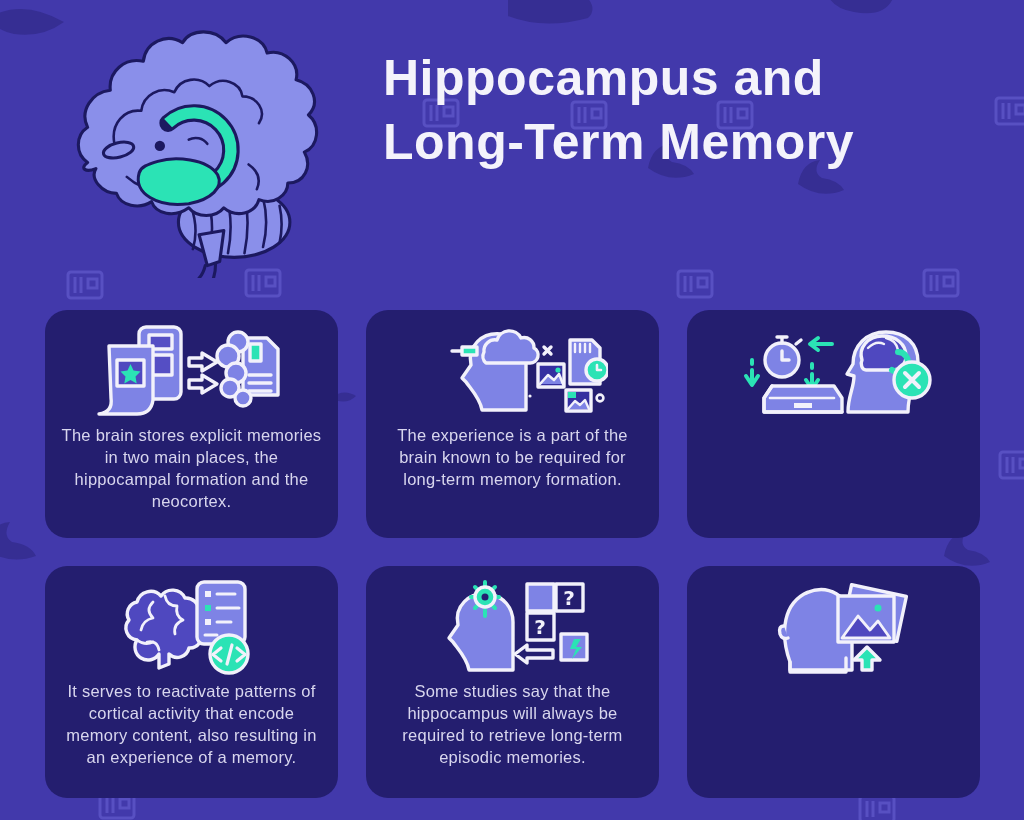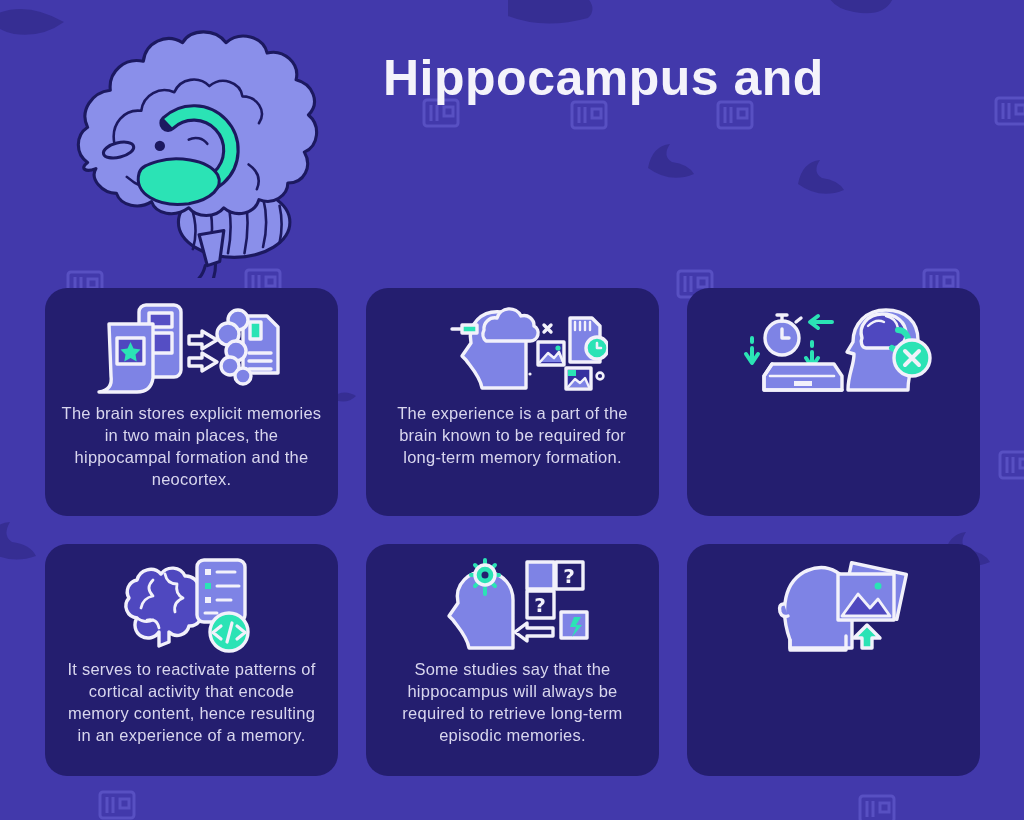--- a/index.html
+++ b/index.html
@@ -13,21 +13,21 @@
   
   .header{position:absolute;left:0;top:0;width:1024px;height:290px;}
   .brain-art{position:absolute;left:52px;top:20px;width:290px;height:258px;}
   .page-title{
     position:absolute;left:383px;top:46px;width:600px;
     color:#F4F3FB;font-weight:bold;font-size:50px;line-height:64px;
     letter-spacing:.5px;
   }
   
   .grid{
-    position:absolute;left:45px;top:288px;width:939px;
+    position:absolute;left:45px;top:310px;width:939px;
     display:grid;grid-template-columns:293px 293px 293px;
     grid-template-rows:228px 232px;column-gap:30px;row-gap:28px;gap:28px;
   }
   .card{
     background:#241E6F;border-radius:22px;box-sizing:border-box;
     padding:14px 14px 0;display:flex;flex-direction:column;align-items:center;
   }
   .card-icon{height:94px;display:flex;align-items:center;justify-content:center;flex:none;}
   .card-text{
     margin-top:7px;max-width:268px;text-align:center;
@@ -163,20 +163,21 @@
 
     <path d="M112,100 A36,36 0 1 1 110,150" fill="none" stroke="#2BE3B5" stroke-width="11"></path>
     <path d="M132,116 a14,14 0 0 1 18,4" fill="none" stroke="#1C1960" stroke-width="2.5" stroke-linecap="round"></path>
 
     <path d="M84,148 C78,168 102,182 132,178 C154,174 166,162 160,150 C150,134 118,132 102,137 C92,140 86,142 84,148 Z" fill="#2BE3B5" stroke="#1C1960" stroke-width="3" stroke-linejoin="round"></path>
     <circle cx="104" cy="122" r="5" fill="#1C1960"></circle>
   </svg>
 
   <h1 class="page-title" style="margin:0;">
     <div>Hippocampus and</div>
+    <div>Long-Term Memory</div>
   </h1>
 </div>
 
 <div class="grid">
 
   <div class="card">
     <div class="card-icon">
       <svg width="190" height="94" viewBox="0 0 190 94">
         <g stroke="#F2F1FB" stroke-width="3.4" stroke-linejoin="round" stroke-linecap="round">
           <rect x="42" y="3" width="42" height="72" rx="7" fill="#7E83E5"></rect>
@@ -268,21 +269,21 @@
           <rect x="98" y="27" width="6" height="6" fill="#2BE3B5" stroke="none"></rect>
           <path d="M110,30 h22" stroke-width="3"></path>
           <rect x="98" y="41" width="6" height="6" fill="#F2F1FB" stroke="none"></rect>
           <path d="M110,44 h14" stroke-width="3"></path>
           <path d="M98,57 h12" stroke-width="3"></path>
           <circle cx="122" cy="76" r="19" fill="#2BE3B5"></circle>
           <path d="M114,70 l-8,6.5 8,6.5 M130,70 l8,6.5 -8,6.5 M125,67 l-5,19" fill="none" stroke-width="3.2"></path>
         </g>
       </svg>
     </div>
-    <div class="card-text">It serves to reactivate patterns of cortical activity that encode memory content, hence resulting in an experience of a memory.</div>
+    <div class="card-text">It serves to reactivate patterns of cortical activity that encode memory content, also resulting in an experience of a memory.</div>
   </div>
 
   <div class="card">
     <div class="card-icon">
       <svg width="180" height="98" viewBox="0 0 180 98">
         <g stroke="#F2F1FB" stroke-width="3.4" stroke-linejoin="round" stroke-linecap="round">
           <path d="M26,60 l9,-13 C31,28 46,14 65,16 C81,18 90,30 90,44 L90,92 L46,92 C44,80 34,70 30,64 z" fill="#7E83E5"></path>
           <g>
             <path d="M62,4 v6 M62,32 v6 M48,19 h6 M70,19 h6 M52,9 l4,4 M68,26 l4,4 M72,9 l-4,4 M56,26 l-4,4" stroke="#2BE3B5" stroke-width="4"></path>
             <circle cx="62" cy="19" r="10" fill="#2BE3B5"></circle>

